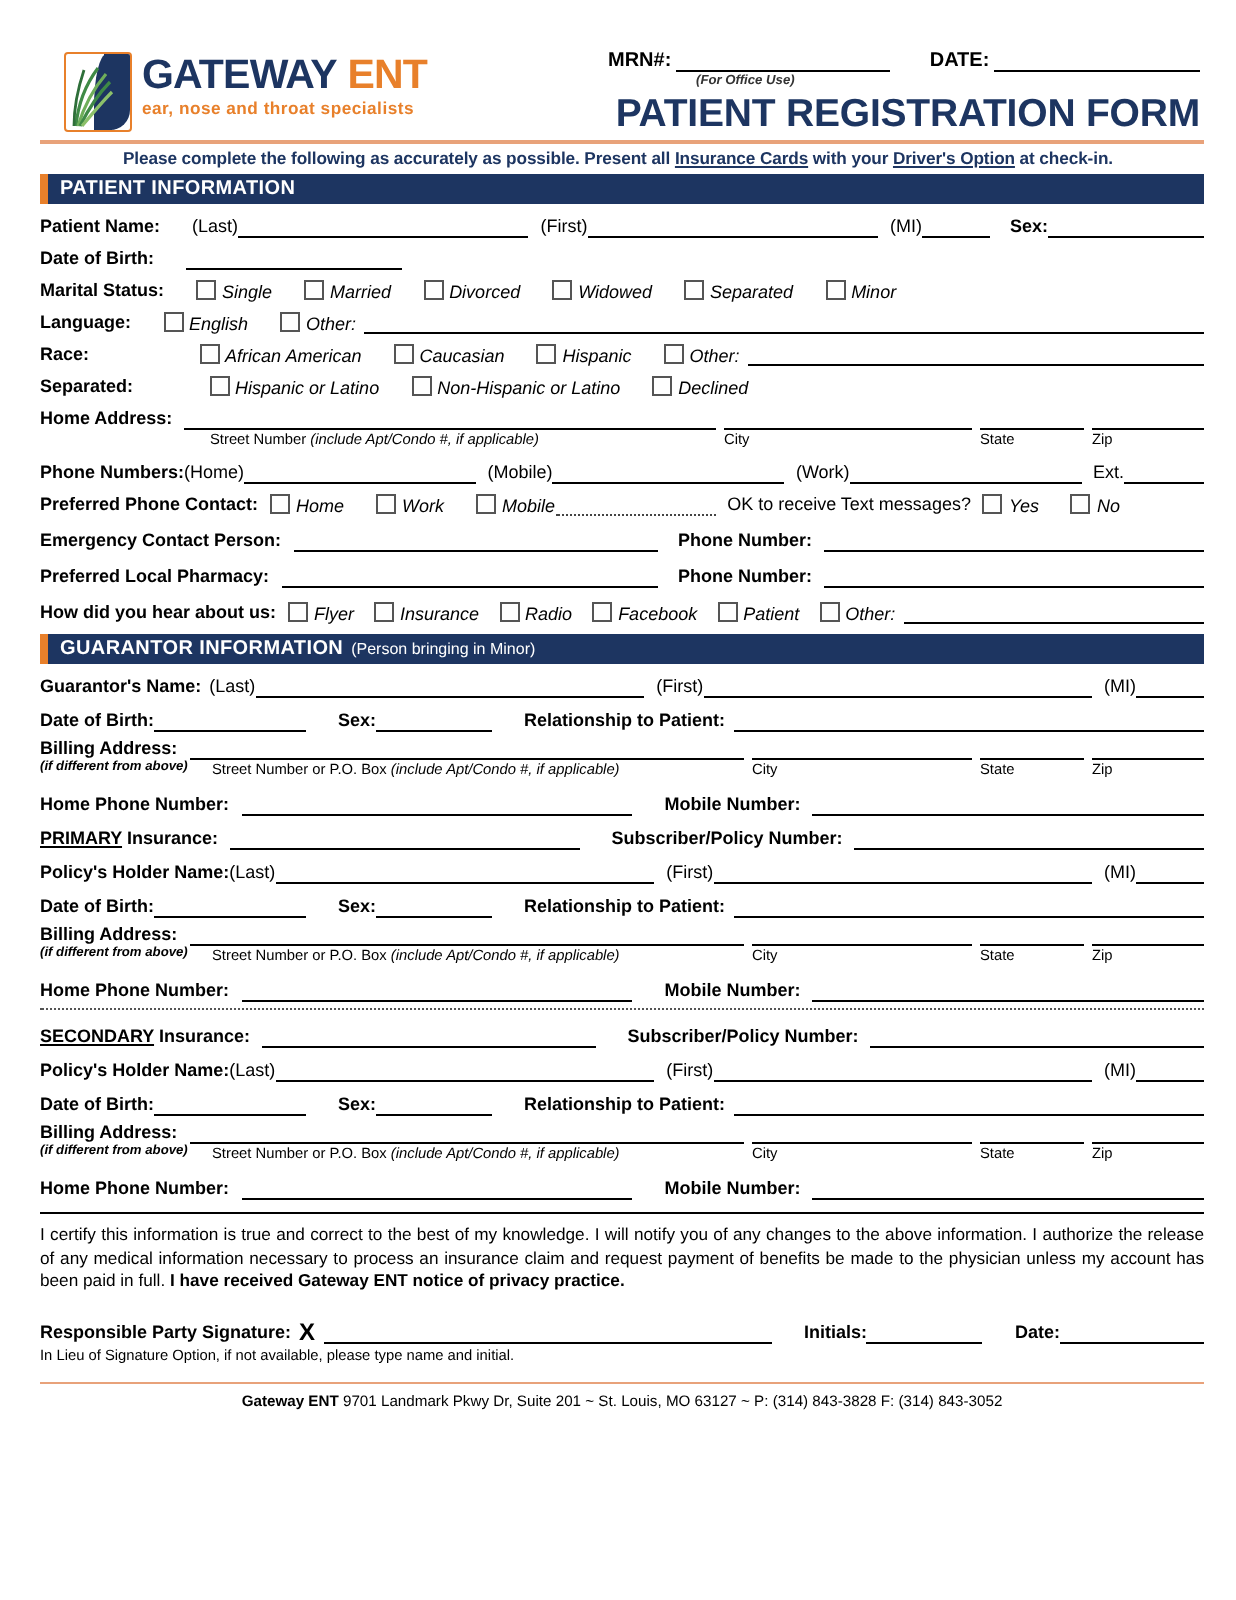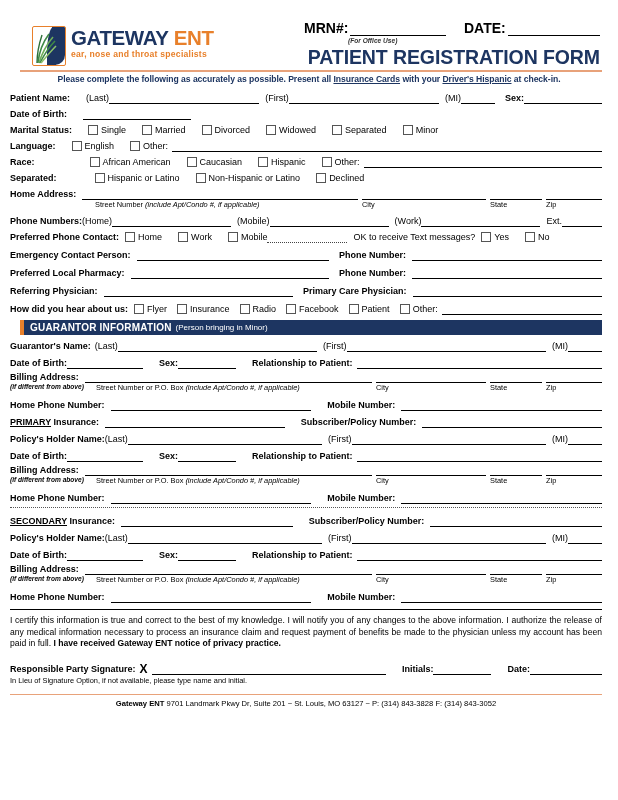--- a/index.html
+++ b/index.html
@@ -88,21 +88,21 @@
   .hdr-right {
     position: absolute;
     right: 8px;
     top: 14px;
     width: 296px;
     text-align: left;
   }
   .mrn-row {
     display: flex;
     align-items: flex-end;
-    font-size: 14px;
+    font-size: 10px;
     font-weight: bold;
     color: #000;
     height: 14px;
   }
   .mrn-row .lbl { white-space: nowrap; }
   .mrn-row .ln {
     border-bottom: 1px solid #000;
     height: 11px;
     margin-left: 2px;
   }
@@ -167,21 +167,21 @@
   }
   .secbar .sub {
     font-size: 8px;
     color: #ffffff;
     font-weight: normal;
     margin-left: 4px;
     white-space: nowrap;
   }
 
   
-  .body { margin: 0 6px 0 0; position: relative; }
+  .body { margin: 0 6px 0 10px; position: relative; }
   .row {
     display: flex;
     align-items: flex-end;
     height: 16px;
     font-size: 9px;
     color: #000;
   }
   .row.tall { height: 17px; }
   .lab {
     font-weight: bold;
@@ -211,21 +211,21 @@
   .sp16 { width: 16px; flex: 0 0 auto; }
 
   .cb {
     width: 8px; height: 8px;
     border: 1px solid #555;
     background: #fff;
     flex: 0 0 auto;
     margin-right: 3px;
     margin-bottom: 1px;
   }
-  .cbitem { display: flex; align-items: flex-start; flex: 0 0 auto; }
+  .cbitem { display: flex; align-items: center; flex: 0 0 auto; font-style: italic; }
   .cbtxt { font-size: 9px; line-height: 10px; white-space: nowrap; }
 
   .dots {
     flex: 0 0 auto;
     border-bottom: 1.2px dotted #444;
     height: 8px;
   }
 
   .subrow {
     display: flex;
@@ -328,23 +328,28 @@
         <span class="lbl">DATE:</span>
         <span class="ln" style="width:104px"></span>
       </div>
       <div class="office-use">(For Office Use)</div>
       <div class="form-title">PATIENT REGISTRATION FORM</div>
     </div>
     <div class="hdr-rule"></div>
   </div>
 
   <div class="instructions">
-    <span>Please complete the following as accurately as possible. Present all </span><u>Insurance Cards</u><span> with your </span><u>Driver's Hispanic</u><span> at check-in.</span>
+    <span>Please complete the following as accurately as possible. Present all </span><u>Insurance Cards</u><span> with your </span><u>Driver's Option</u><span> at check-in.</span>
   </div>
 
+  <div class="secbar">
+    <div class="tab"></div>
+    <div class="gap"></div>
+    <div class="title">PATIENT INFORMATION</div>
+  </div>
 
   <div class="body">
 
     <div class="row tall">
       <span class="lab">Patient Name:</span>
       <span class="sp16"></span>
       <span class="plain">(Last)</span>
       <span class="line"></span>
       <span class="sp6"></span>
       <span class="plain">(First)</span>
@@ -542,29 +547,20 @@
     <div class="row" style="height:18px">
       <span class="lab">Preferred Local Pharmacy:</span>
       <span class="sp6"></span>
       <span class="line"></span>
       <span class="sp10"></span>
       <span class="lab">Phone Number:</span>
       <span class="sp6"></span>
       <span class="line f0" style="width:190px"></span>
     </div>
 
-    <div class="row" style="height:18px">
-      <span class="lab">Referring Physician:</span>
-      <span class="sp6"></span>
-      <span class="line"></span>
-      <span class="sp10"></span>
-      <span class="lab">Primary Care Physician:</span>
-      <span class="sp6"></span>
-      <span class="line"></span>
-    </div>
 
     <div class="row" style="height:18px">
       <span class="lab">How did you hear about us:</span>
       <span class="sp6"></span>
       <span class="cbitem">
             <span class="cb"></span>
             <span class="cbtxt">Flyer</span>
           </span>
       <span class="sp10"></span>
       <span class="cbitem">

